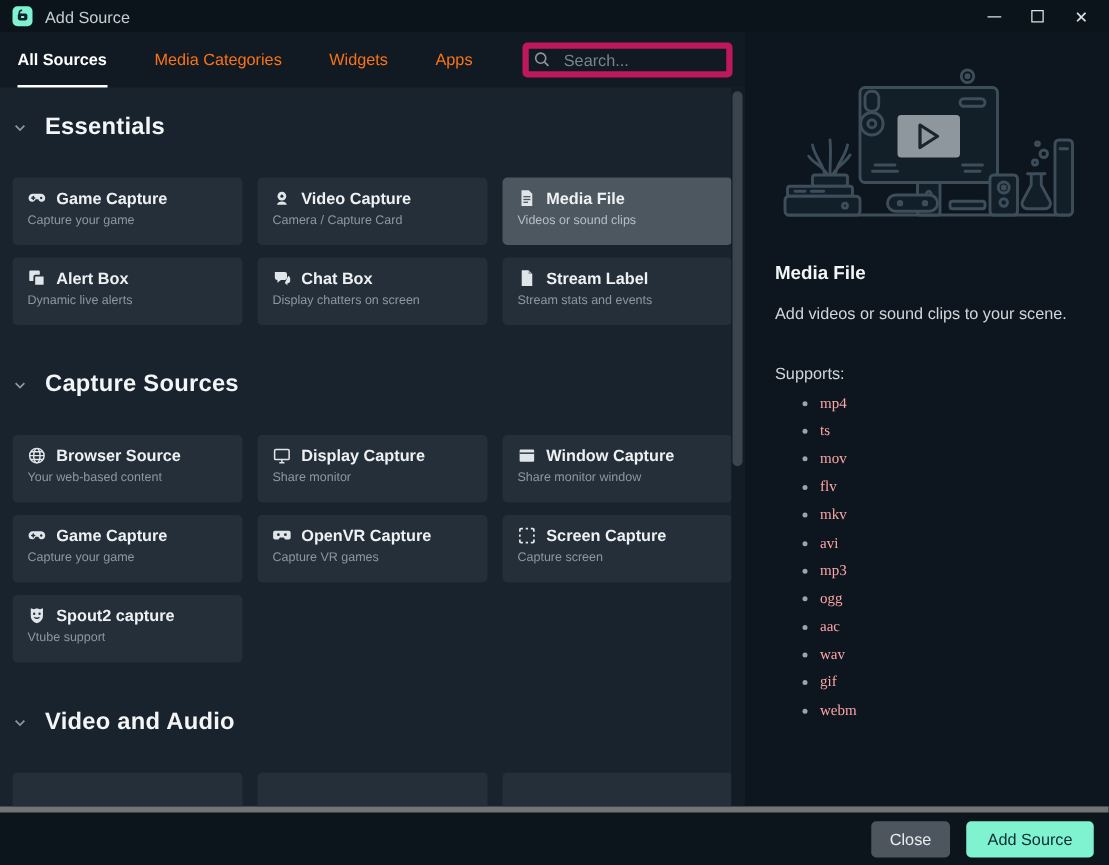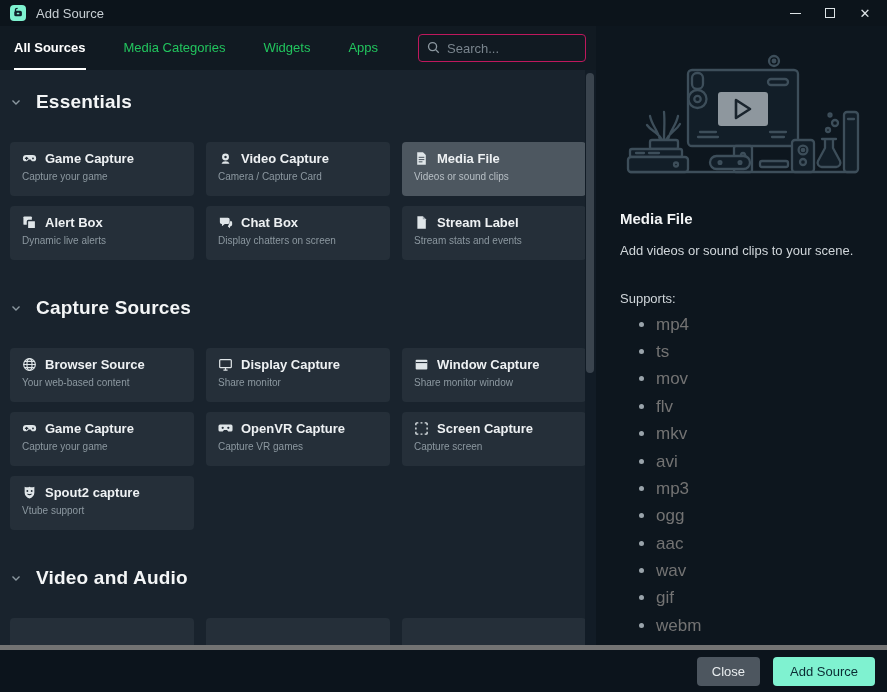--- a/index.html
+++ b/index.html
@@ -22,27 +22,27 @@
 
   
   .body-row { display:flex; height:619px; }
   .left { width:596px; background:#19232d; display:flex; flex-direction:column; }
   .right { flex:1; background:#0d161e; padding:0 24px; overflow:hidden; }
 
   
   .tabbar { height:44px; background:#111a22; display:flex; align-items:center; padding:0 10px; }
   .tabs { display:flex; align-items:center; gap:38px; padding-left:4px; }
   .tab { position:relative; height:44px; line-height:44px; font-size:13px;
-    color:#22c55e; cursor:pointer; white-space:nowrap; }
+    color:#f97316; cursor:pointer; white-space:nowrap; }
   .tab.active { color:#ffffff; font-weight:700; }
   .tab.active::after { content:""; position:absolute; left:0; right:0; bottom:0;
     height:2px; background:#ffffff; }
   .searchbox { margin-left:auto; position:relative; width:168px; height:28px; }
   .searchbox input { width:100%; height:100%; background:transparent;
-    border:1px solid #be185d; border-radius:4px; color:#c3cbd1; font-size:13px;
+    border:5px solid #be185d; border-radius:4px; color:#c3cbd1; font-size:13px;
     padding:0 4px 0 28px; outline:none; font-family:inherit; }
   .searchbox input::placeholder { color:#79848d; }
   .searchbox .s-icon { position:absolute; left:8px; top:6px; width:15px; height:15px; }
 
   
   .content { position:relative; height:575px; overflow:hidden; padding:0 10px; }
   .scroll-track { position:absolute; top:0; right:0; width:11px; height:575px; background:#121c26; }
   .scroll-thumb { position:absolute; top:3px; right:2px; width:8px; height:300px;
     border-radius:4px; background:#3a444e; }
 
@@ -60,21 +60,21 @@
   .card-title { font-size:13px; font-weight:700; color:#eef1f3; white-space:nowrap; }
   .card-sub { margin-top:5px; font-size:10px; color:#8c98a0; white-space:nowrap; }
   .card.selected .card-sub { color:#b7bfc5; }
 
   
   .illu { display:block; margin:28px auto 0; }
   .detail-title { margin-top:26px; font-size:15px; font-weight:700; color:#f3f5f6; }
   .detail-desc { margin-top:15px; font-size:13px; color:#d0d6da; line-height:1.35; }
   .supports { margin-top:31px; font-size:13px; color:#d0d6da; }
   .formats { margin:9px 0 0; padding-left:36px; }
-  .formats li { font-size:17px; color:#737373; margin-bottom:7.4px; }
+  .formats li { font-size:12px; color:#fca5a5; margin-bottom:7.4px;font-family:Liberation Serif, serif; }
   .formats li::marker { color:#9aa4ab; }
 
   
   .footer { height:47px; background:#0c141c; border-top:5px solid #737373;
     display:flex; align-items:center; justify-content:flex-end; gap:13px; padding:0 12px; }
   .btn { height:29px; border:none; border-radius:4px; font-size:13px;
     font-family:inherit; cursor:pointer; }
   .btn-close { background:#4d565f; color:#e8ecee; padding:0 15px; }
   .btn-add { background:#7ff2d0; color:#0b2b33; padding:0 17px; font-weight:400; }
 </style>

